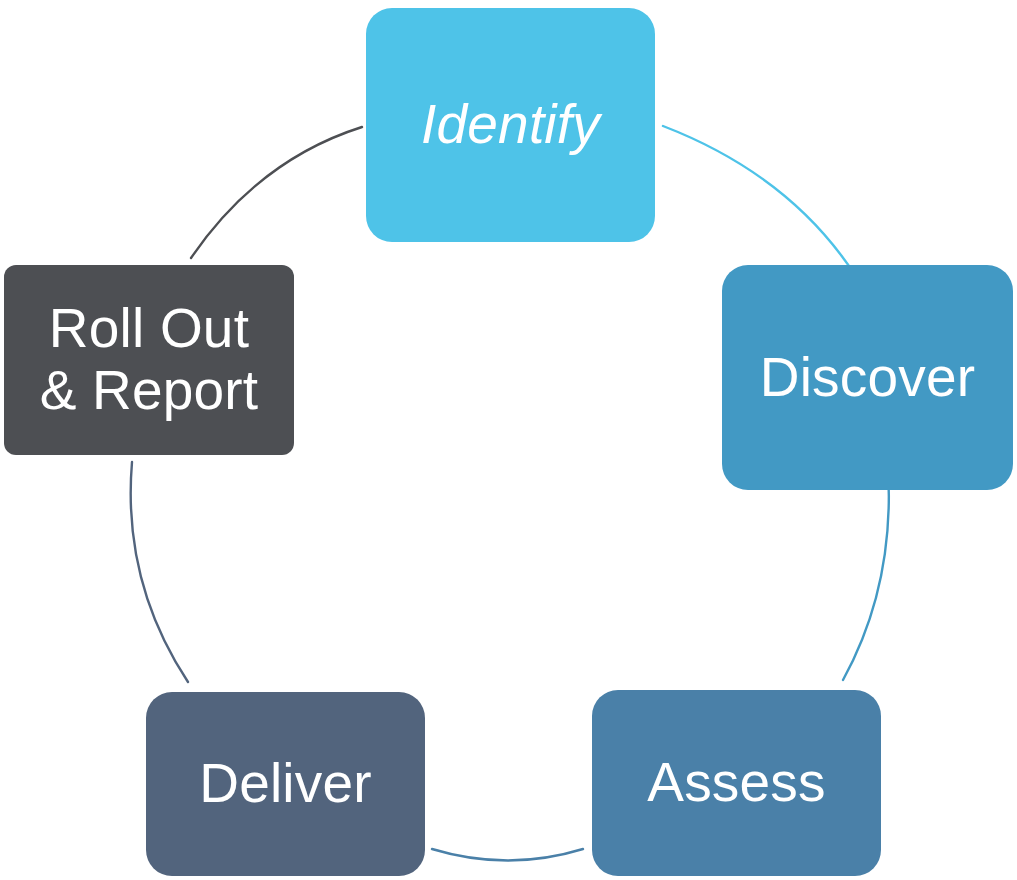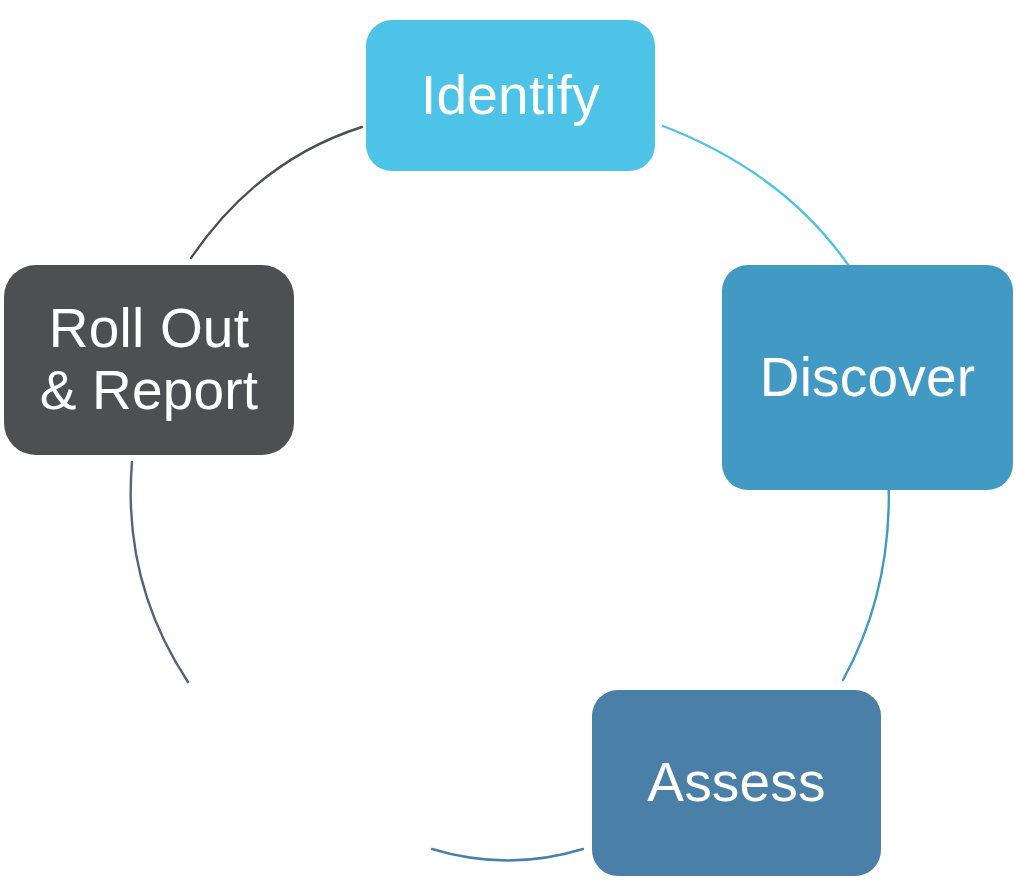--- a/index.html
+++ b/index.html
@@ -42,26 +42,26 @@
     white-space: pre-line;
     box-sizing: border-box;
     z-index: 2;
   }
   .node-label {
     display: block;
     white-space: pre-line;
   }
 
   
-  #node-identify { left: 366px;  top: 20px;   width: 289px; height: 151px; }
+  #node-identify { left: 366px;  top: 8px;   width: 289px; height: 234px; font-style: italic; }
   #node-discover { left: 722px;  top: 265px; width: 291px; height: 225px; }
   #node-assess   { left: 592px;  top: 690px; width: 289px; height: 186px; }
   #node-deliver  { left: 146px;  top: 692px; width: 279px; height: 184px; }
   #node-rollout  { left: 4px;    top: 265px; width: 290px; height: 190px;
-                   border-radius: 32px; }
+                   border-radius: 12px; }
 </style>
 </head>
 <body style="background: rgb(255, 255, 255);">
 
 <div id="diagram">
 
   <svg id="arc-layer" viewBox="0 0 1017 880" xmlns="http://www.w3.org/2000/svg">
 
     <path d="M 663 126 Q 790 175 855 275" fill="none" stroke="#4ec3e8" stroke-width="2.4" stroke-linecap="round"></path>
 
@@ -79,19 +79,22 @@
   </div>
 
   <div class="node" id="node-discover" style="background:#4299c4;">
     <span class="node-label">Discover</span>
   </div>
 
   <div class="node" id="node-assess" style="background:#4a80a8;">
     <span class="node-label">Assess</span>
   </div>
 
+  <div class="node" id="node-deliver" style="background:#52647d;">
+    <span class="node-label">Deliver</span>
+  </div>
 
   <div class="node" id="node-rollout" style="background:#4d4f53;">
     <span class="node-label">Roll Out
 &amp; Report</span>
   </div>
 
 </div>
 
 </body></html>

